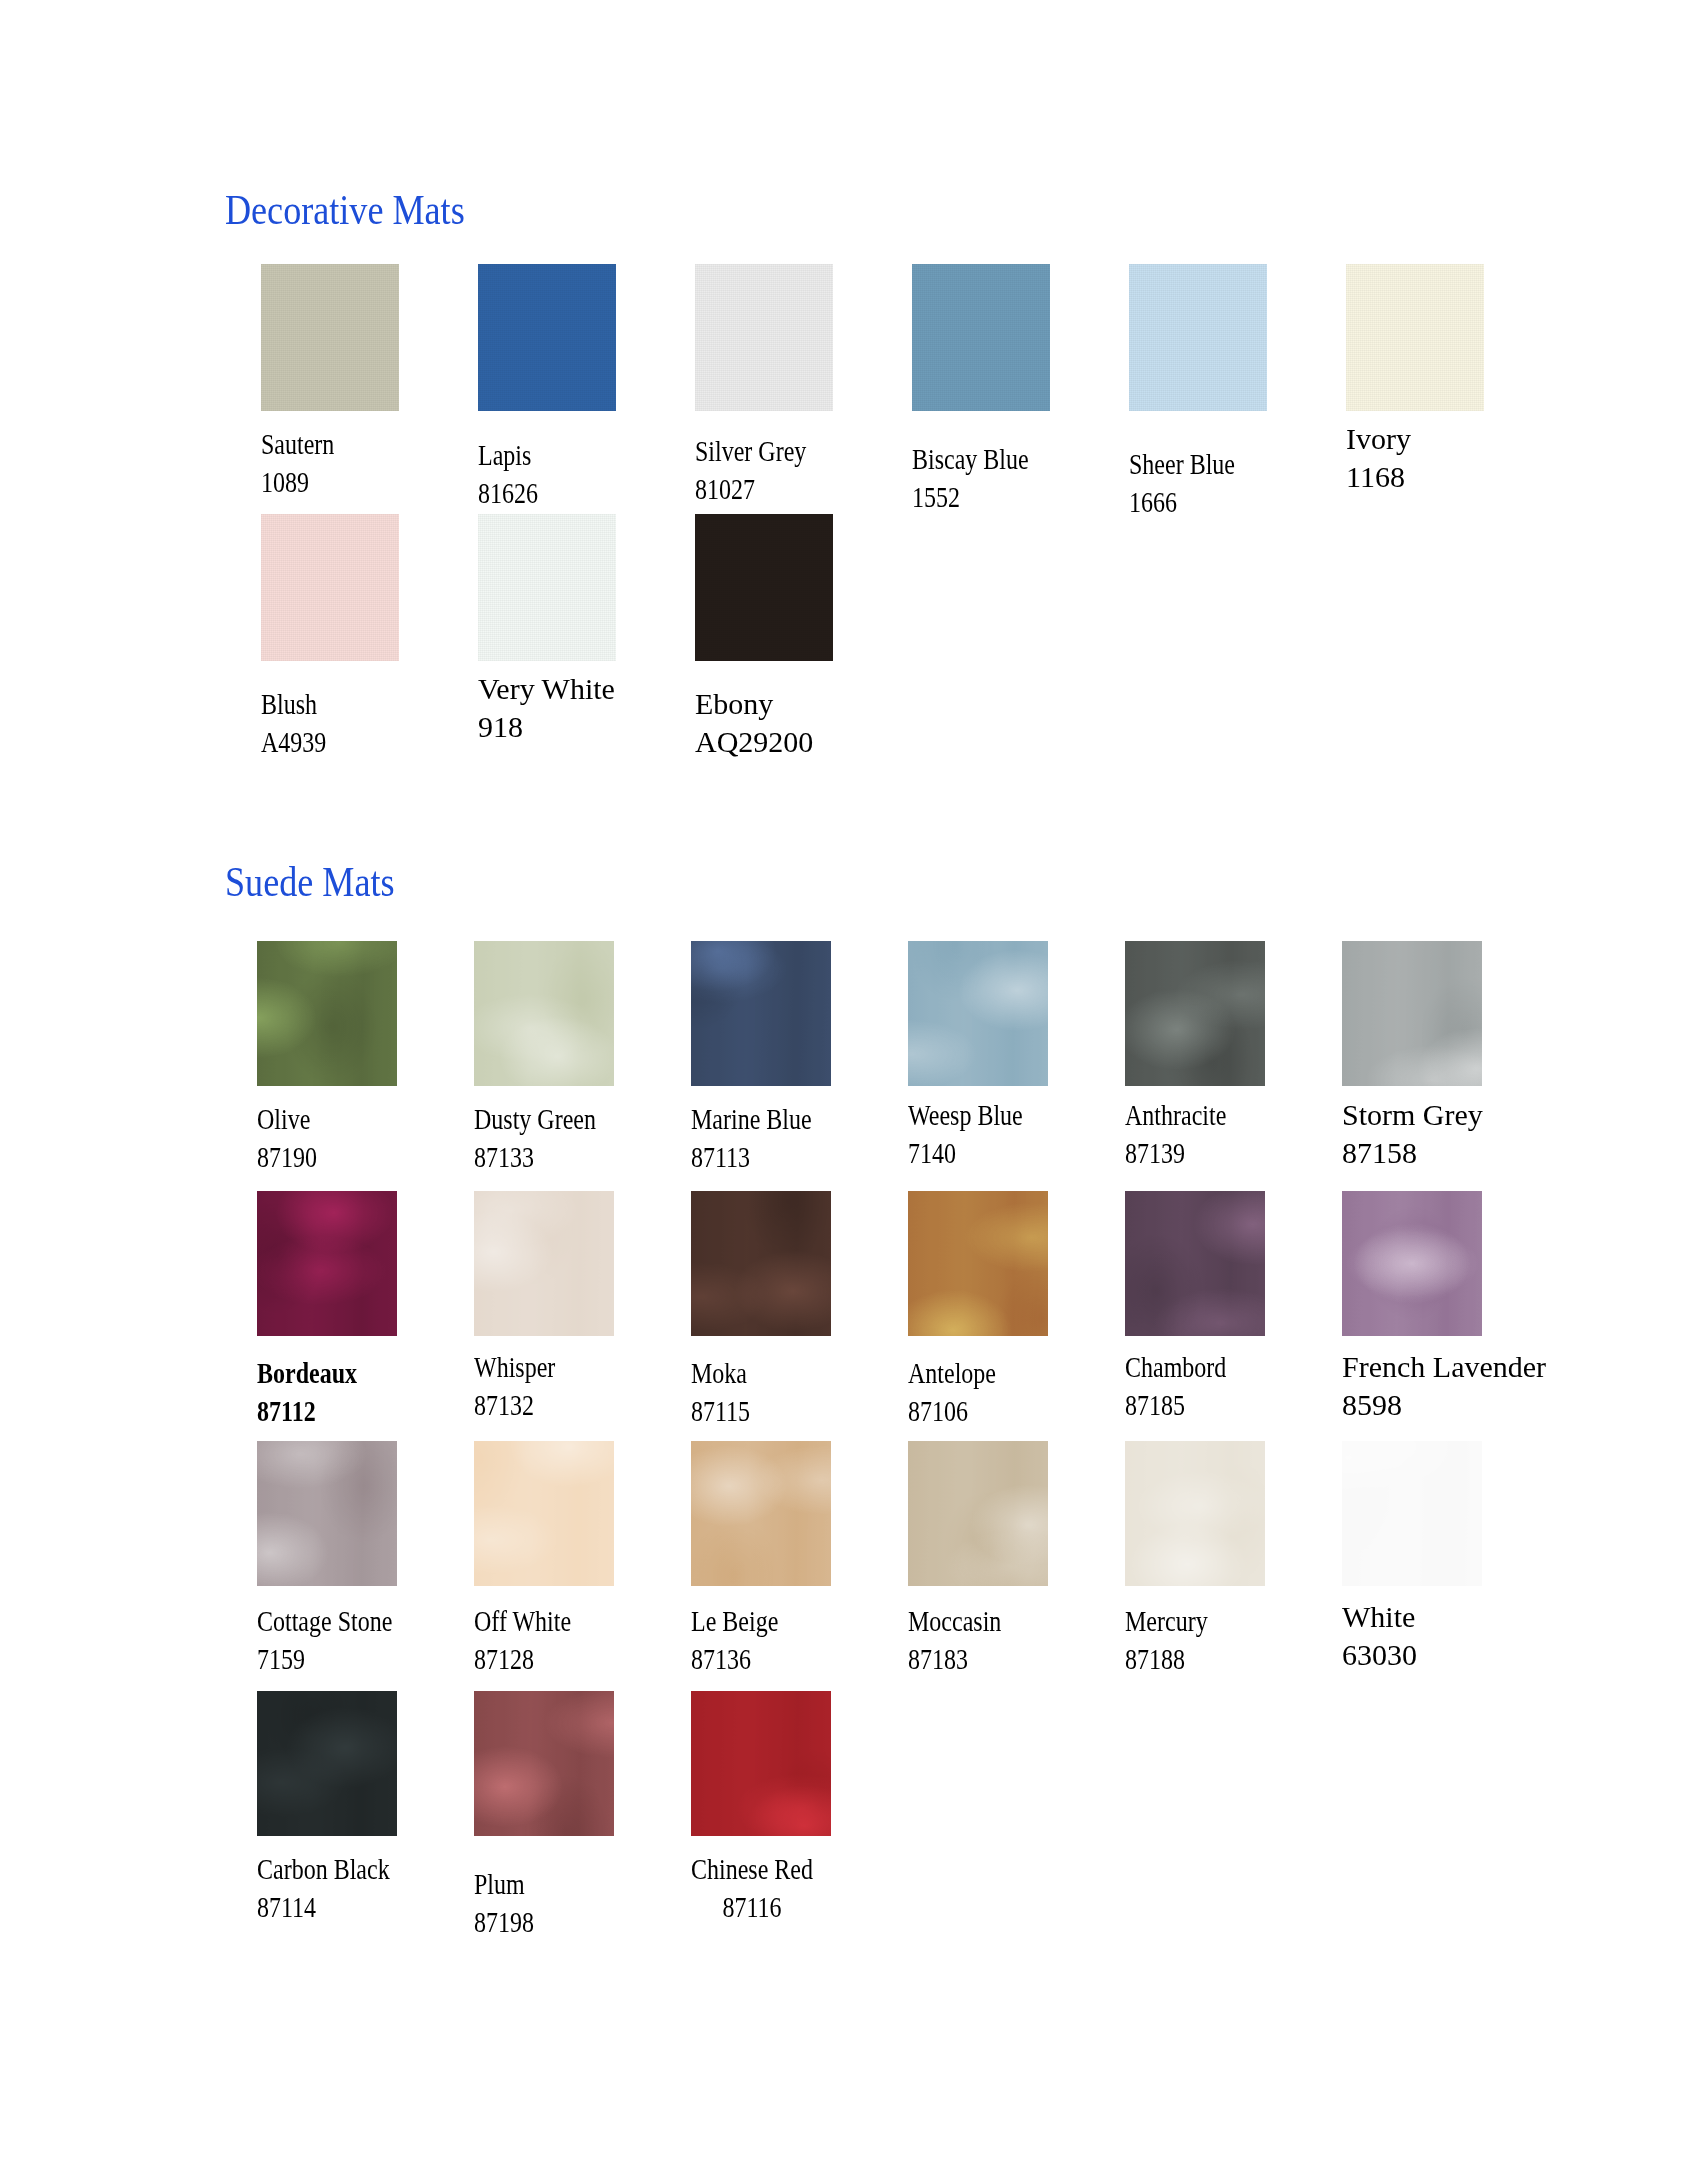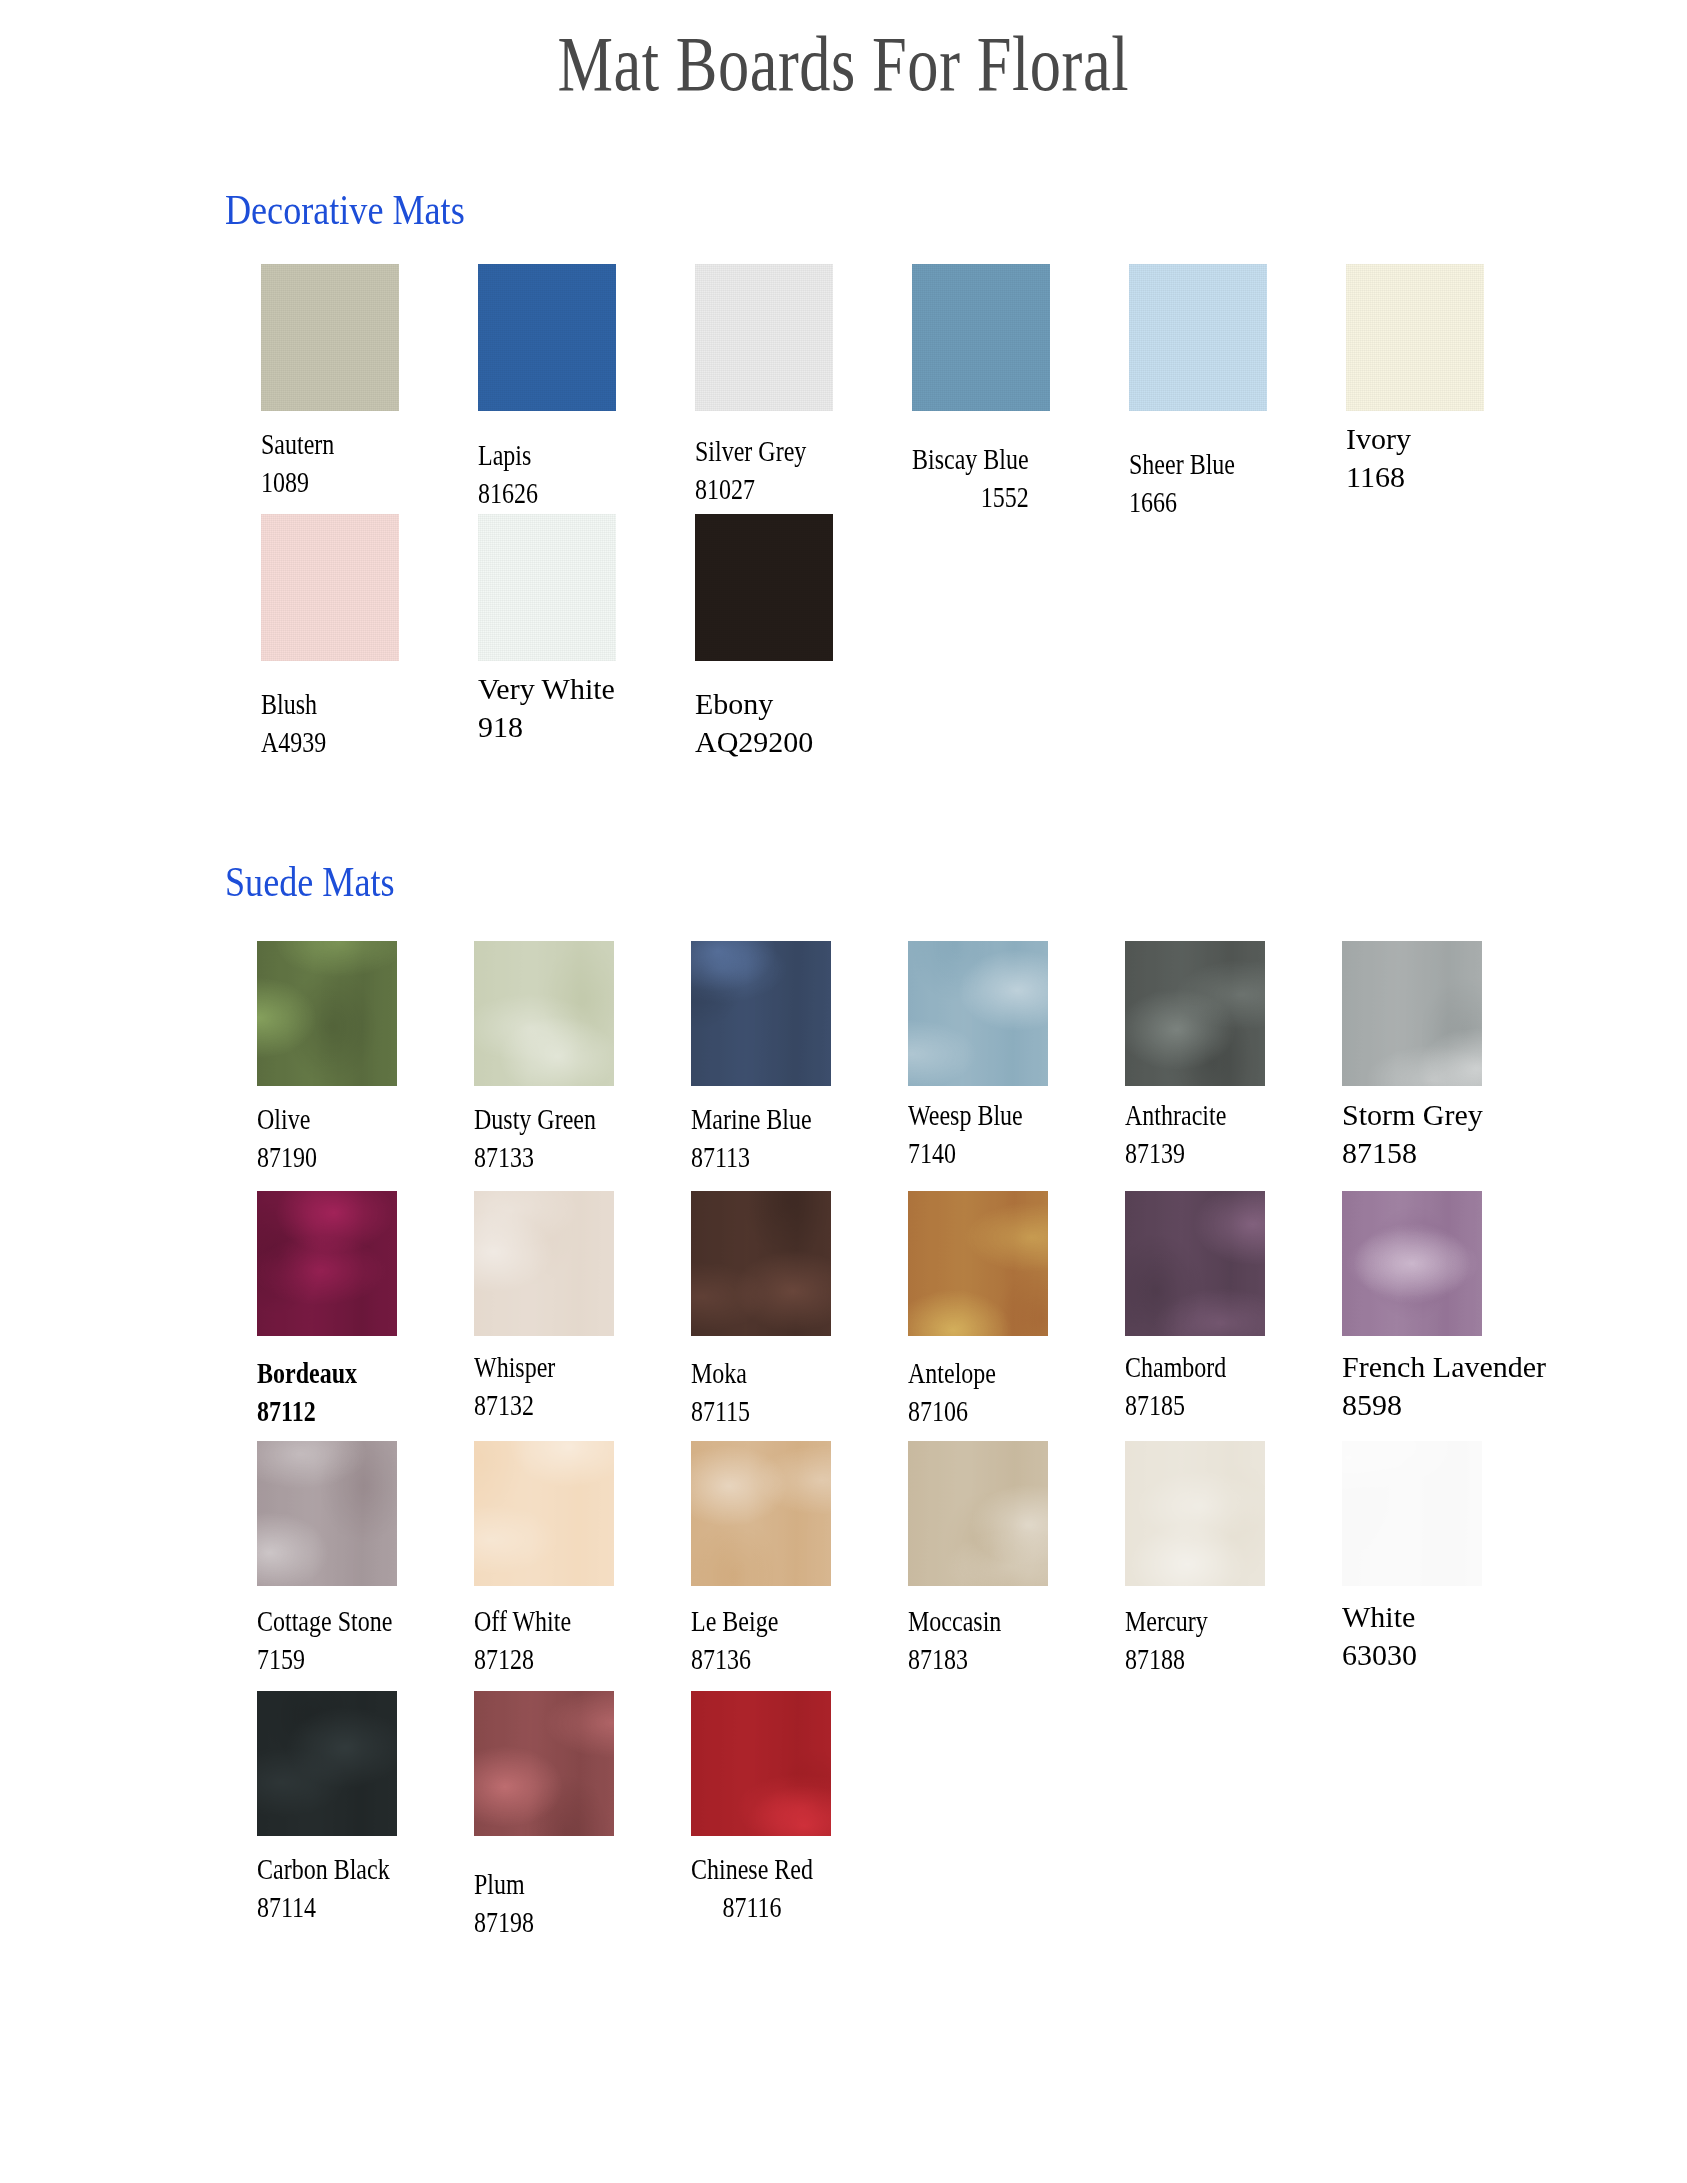--- a/index.html
+++ b/index.html
@@ -109,21 +109,20 @@
   .wide .nm, .wide .cd {
     transform: scaleX(1.0);
     transform-origin: left center;
   }
 </style>
 </head>
 <body>
 
 <div class="page">
 
-  <div class="doc-title"><span>Mat Boards For Floral</span></div>
 
   <div class="section-heading" id="sec-decorative" style="top: 189px;"><span>Decorative Mats</span></div>
 
   <div class="section-heading" id="sec-suede" style="top: 861px;"><span>Suede Mats</span></div>
 
   <div class="grid" id="swatch-grid">
       <div class="swatch-cell" style="left: 253px; top: 262px; width: 138px;">
         <div class="swatch-chip" style="width: 138px; height: 147px; background: rgb(200, 198, 178);">
           <div class="tex" style="background: repeating-linear-gradient(0deg, rgba(0, 0, 0, 0.043) 0px, rgba(0, 0, 0, 0.043) 0.7px, rgba(255, 255, 255, 0.03) 0.7px, rgba(255, 255, 255, 0.03) 2px), repeating-linear-gradient(90deg, rgba(0, 0, 0, 0.035) 0px, rgba(0, 0, 0, 0.035) 0.7px, rgba(255, 255, 255, 0.02) 0.7px, rgba(255, 255, 255, 0.02) 2px); mix-blend-mode: multiply; opacity: 0.7;"></div>
         </div>
@@ -147,21 +146,21 @@
         </div>
         <div class="swatch-label cond" style="left: 0px; top: 168px;">
           <span class="nm">Silver Grey</span>
           <span class="cd">81027</span>
         </div>
       </div>
       <div class="swatch-cell" style="left: 904px; top: 262px; width: 138px;">
         <div class="swatch-chip" style="width: 138px; height: 147px; background: rgb(110, 156, 185);">
           <div class="tex" style="background: repeating-linear-gradient(0deg, rgba(0, 0, 0, 0.043) 0px, rgba(0, 0, 0, 0.043) 0.7px, rgba(255, 255, 255, 0.03) 0.7px, rgba(255, 255, 255, 0.03) 2px), repeating-linear-gradient(90deg, rgba(0, 0, 0, 0.035) 0px, rgba(0, 0, 0, 0.035) 0.7px, rgba(255, 255, 255, 0.02) 0.7px, rgba(255, 255, 255, 0.02) 2px); mix-blend-mode: multiply; opacity: 0.7;"></div>
         </div>
-        <div class="swatch-label cond" style="left: 0px; top: 176px; text-align: right;">
+        <div class="swatch-label cond" style="left: 0px; top: 176px;">
           <span class="nm">Biscay Blue</span>
           <span class="cd">1552</span>
         </div>
       </div>
       <div class="swatch-cell" style="left: 1121px; top: 262px; width: 138px;">
         <div class="swatch-chip" style="width: 138px; height: 147px; background: rgb(198, 223, 240);">
           <div class="tex" style="background: repeating-linear-gradient(0deg, rgba(0, 0, 0, 0.043) 0px, rgba(0, 0, 0, 0.043) 0.7px, rgba(255, 255, 255, 0.03) 0.7px, rgba(255, 255, 255, 0.03) 2px), repeating-linear-gradient(90deg, rgba(0, 0, 0, 0.035) 0px, rgba(0, 0, 0, 0.035) 0.7px, rgba(255, 255, 255, 0.02) 0.7px, rgba(255, 255, 255, 0.02) 2px); mix-blend-mode: multiply; opacity: 0.7;"></div>
         </div>
         <div class="swatch-label cond" style="left: 0px; top: 181px;">
           <span class="nm">Sheer Blue</span>

